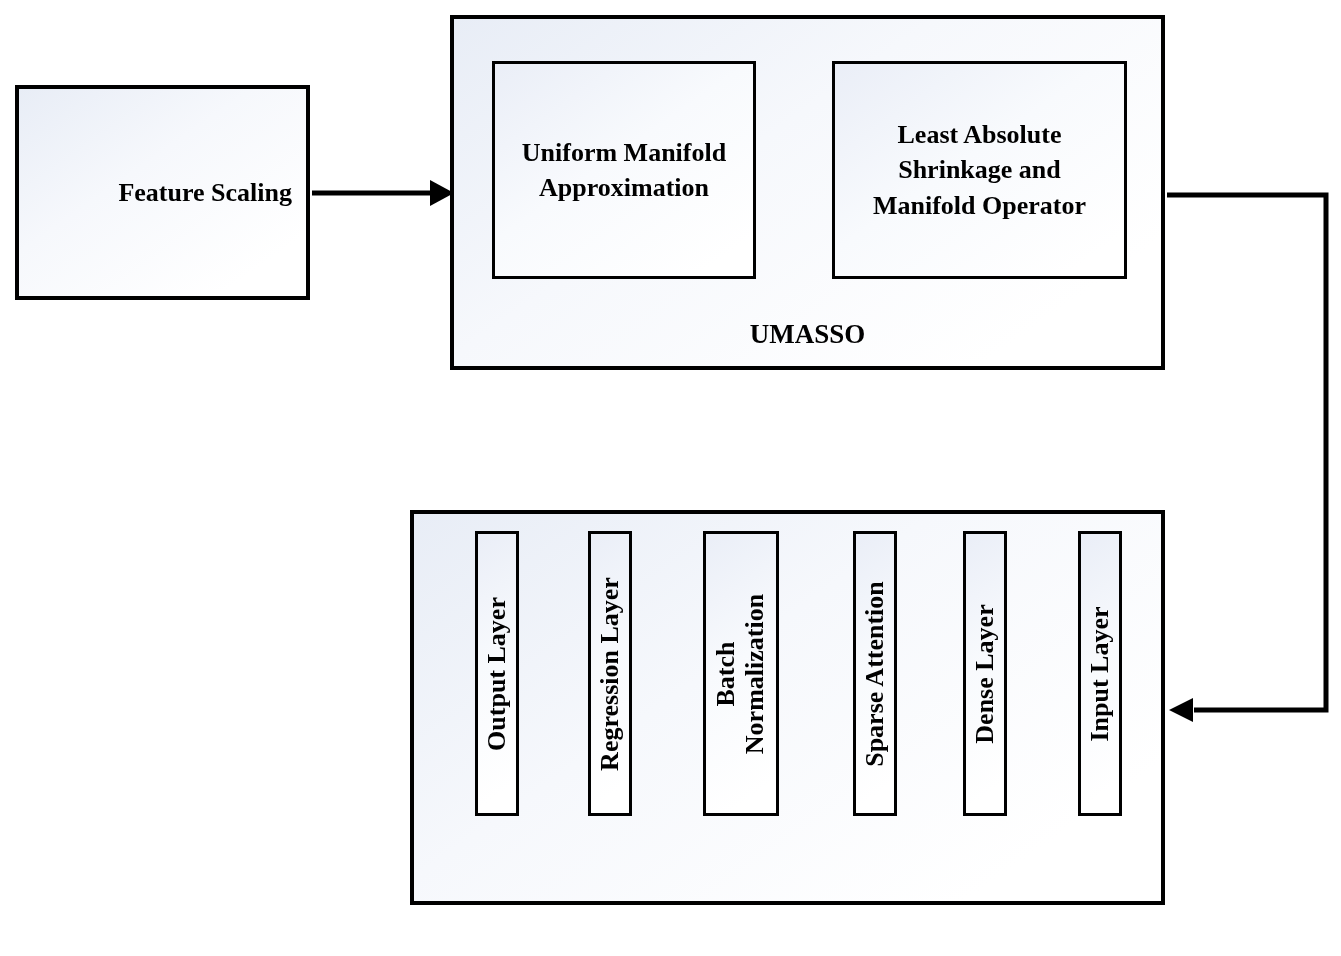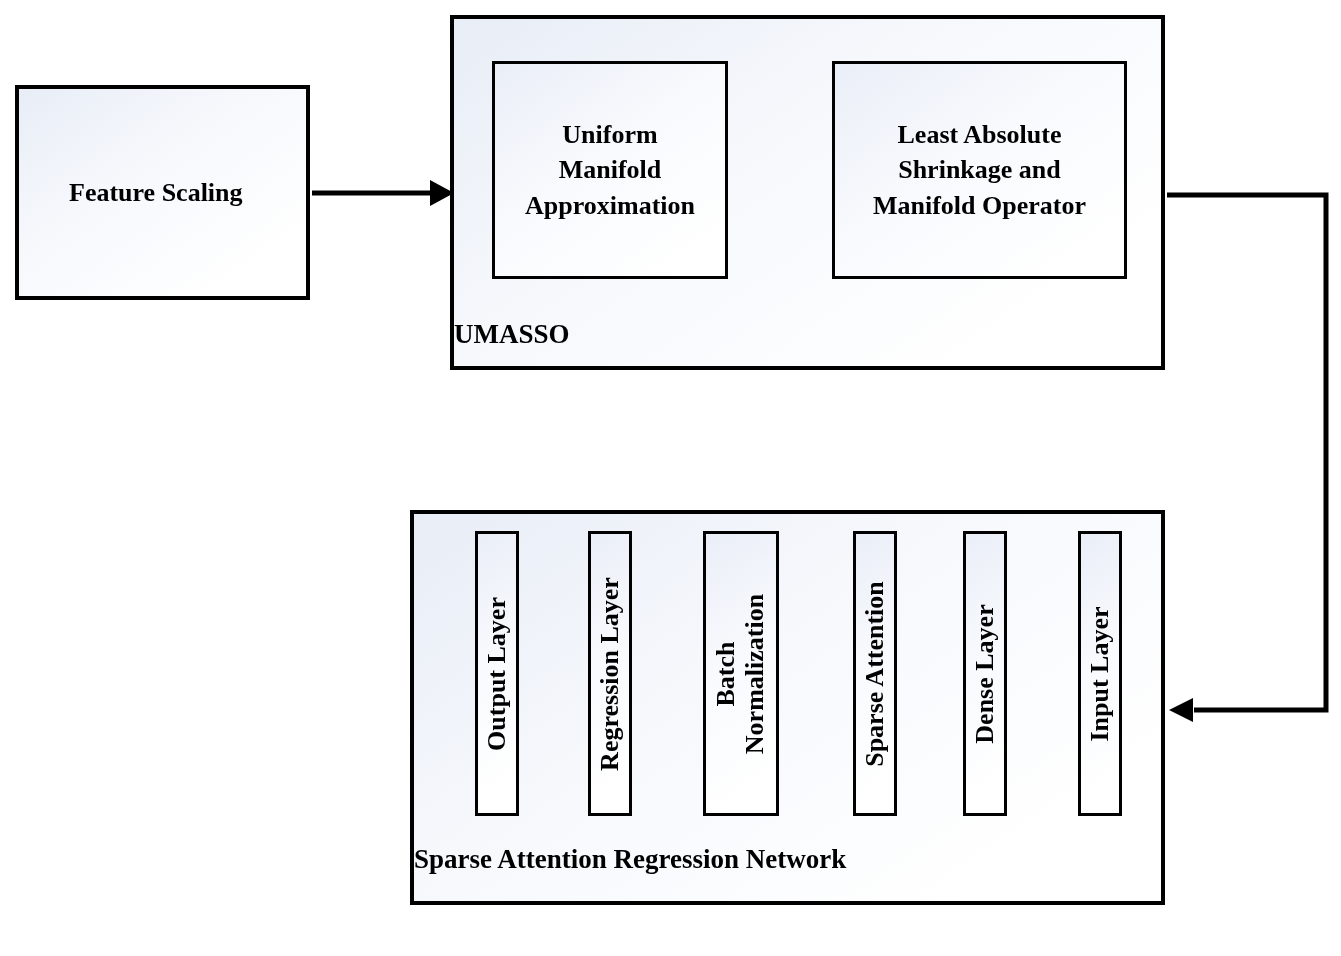--- a/index.html
+++ b/index.html
@@ -34,36 +34,36 @@
     border: 3px solid #000;
     background: linear-gradient(145deg, #eaeef7 0%, #f8fafd 45%, #ffffff 90%);
     display: flex;
     align-items: center;
     justify-content: center;
     text-align: center;
   }
   .feature-box {
     display: flex;
     align-items: center;
-    justify-content: flex-start;
+    justify-content: flex-end;
     text-align: center;
     padding-left: 36px;
   }
   .feature-box .label,
   .inner-box .label {
     font-weight: bold;
     font-size: 26px;
     line-height: 1.35;
     padding: 0 14px;
   }
   .group-label {
     position: absolute;
     left: 0;
     width: 100%;
-    text-align: left;
+    text-align: center;
     font-weight: bold;
     font-size: 27px;
     margin-top: 8px;
   }
   .layer {
     position: absolute;
     top: 17px;
     height: 285px;
     box-sizing: border-box;
     border: 3px solid #000;
@@ -123,21 +123,21 @@
       <line x1="588" y1="672" x2="528" y2="672" stroke="#000" stroke-width="1.8"></line>
       <polygon points="529,665.5 518,672 529,678.5" fill="#000"></polygon>
     </g>
   </svg>
 
   <div class="box feature-box" style="left:15px; top:85px; width:295px; height:215px;">
     <span class="label">Feature Scaling</span>
   </div>
 
   <div class="box" style="left:450px; top:15px; width:715px; height:355px;">
-    <div class="inner-box" style="left:38px; top:42px; width:236px; height:218px;">
+    <div class="inner-box" style="left:38px; top:42px; width:264px; height:218px;">
       <span class="label">Uniform Manifold Approximation</span>
     </div>
     <div class="inner-box" style="left:378px; top:42px; width:295px; height:218px;">
       <span class="label">Least Absolute Shrinkage and Manifold Operator</span>
     </div>
     <div class="group-label" style="bottom:16px;">UMASSO</div>
   </div>
 
   <div class="box" style="left:410px; top:510px; width:755px; height:395px;">
 
@@ -159,16 +159,15 @@
     </div>
 
     <div class="layer" style="left:549px; width:44px;">
       <span class="vlabel">Dense Layer</span>
     </div>
 
     <div class="layer" style="left:664px; width:44px;">
       <span class="vlabel">Input Layer</span>
     </div>
 
-    <div class="group-label" style="bottom:26px;">Sparse Attention Regression Network</div>
   </div>
 
 </div>
 
 </body></html>

